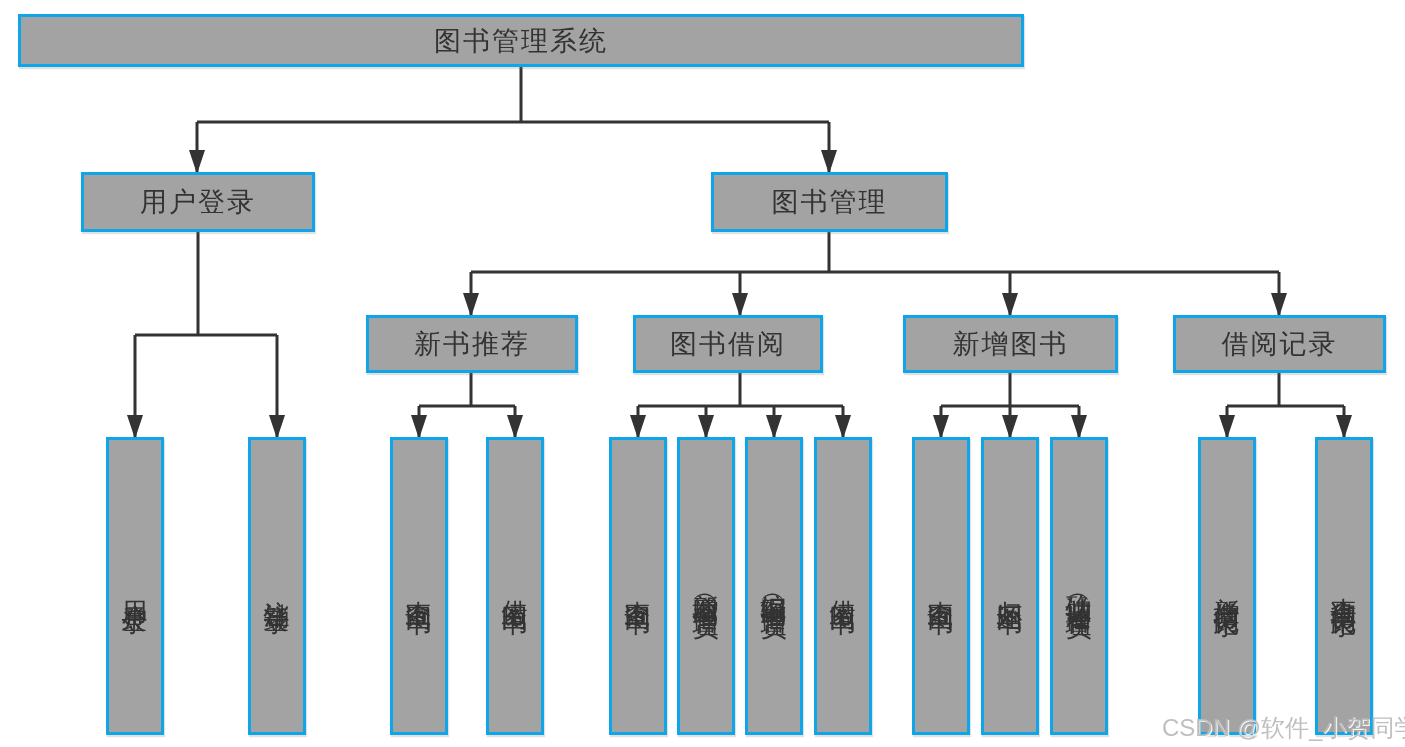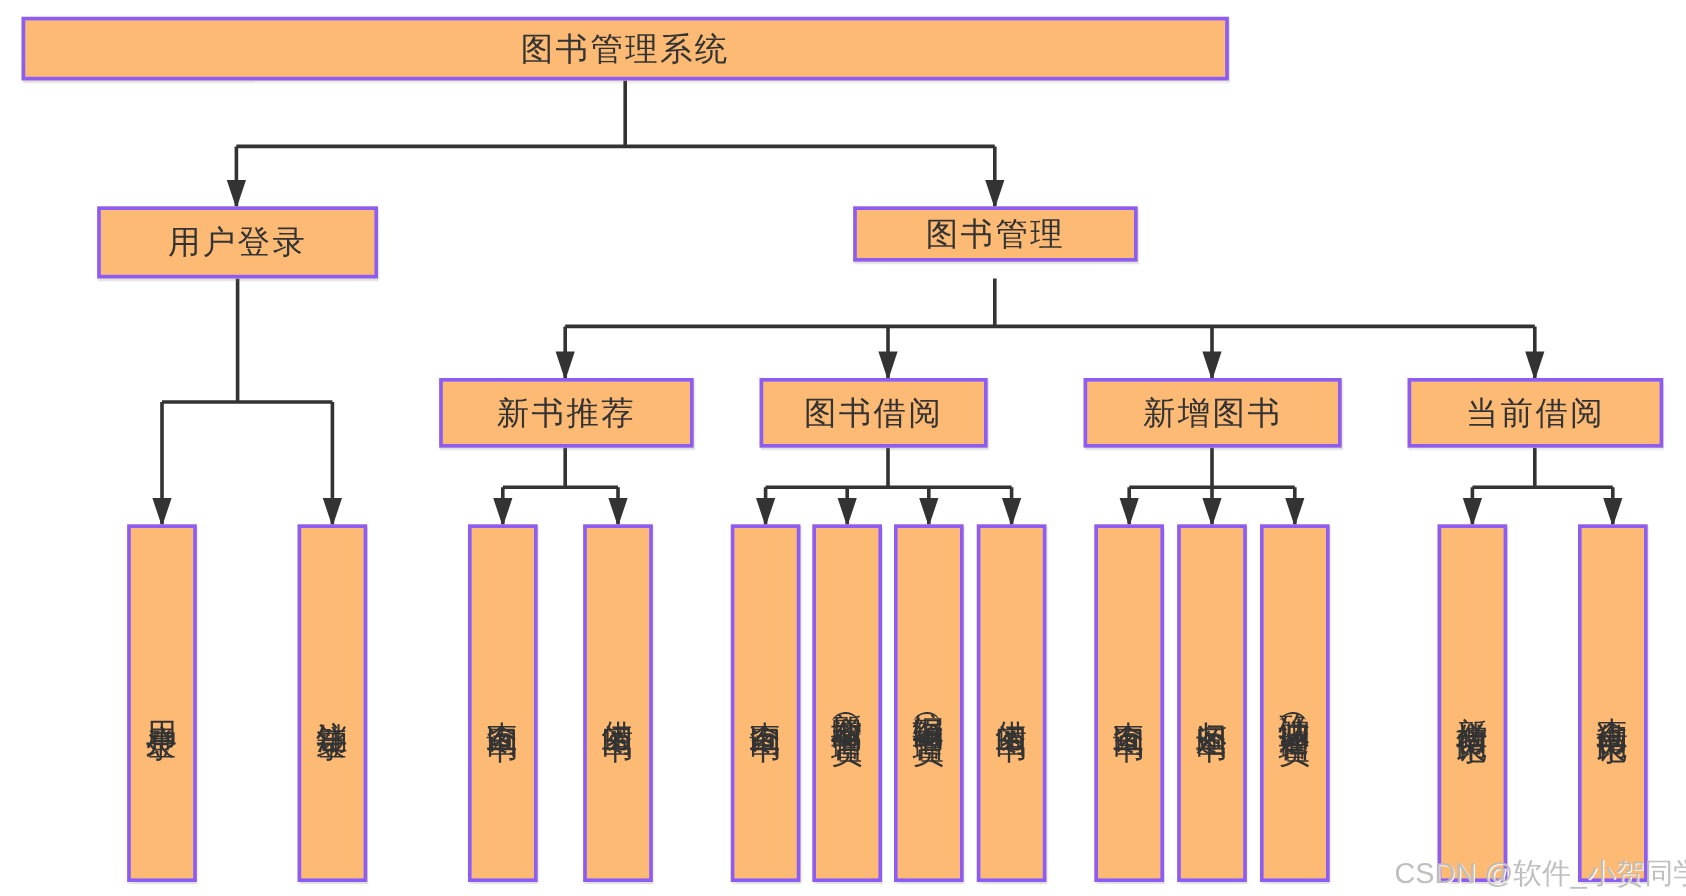--- a/index.html
+++ b/index.html
@@ -17,22 +17,22 @@
   }
   #connectors {
     position: absolute;
     left: 0;
     top: 0;
     z-index: 1;
   }
   .hbox, .vbox {
     position: absolute;
     box-sizing: border-box;
-    border: 3px solid #8b5cf6;
-    background: #fdba74;
+    border: 3px solid #0ea5e9;
+    background: #a3a3a3;
     display: flex;
     align-items: center;
     justify-content: center;
     color: #333333;
     z-index: 2;
     box-shadow: 1px 2px 1px rgba(120,120,120,0.22);
   }
   .hbox {
     font-size: 27px;
     letter-spacing: 2px;
@@ -48,21 +48,21 @@
     text-orientation: mixed;
     font-size: 26px;
     letter-spacing: 3px;
     color: #333333;
     white-space: nowrap;
     line-height: 1;
   }
   
   .root-box   { left: 18px;   top: 14px;  width: 1006px; height: 53px; }
   .box-l2-a   { left: 81px;   top: 172px; width: 234px;  height: 60px; }
-  .box-l2-b   { left: 711px;  top: 172px; width: 237px;  height: 46px; }
+  .box-l2-b   { left: 711px;  top: 172px; width: 237px;  height: 60px; }
   .box-l3-a   { left: 366px;  top: 315px; width: 212px;  height: 58px; font-family: Liberation Serif, serif; }
   .box-l3-b   { left: 633px;  top: 315px; width: 190px;  height: 58px; }
   .box-l3-c   { left: 903px;  top: 315px; width: 215px;  height: 58px; }
   .box-l3-d   { left: 1173px; top: 315px; width: 213px;  height: 58px; }
   
   .leaf-1  { left: 106px; }
   .leaf-2  { left: 248px; }
   .leaf-3  { left: 390px; }
   .leaf-4  { left: 486px; }
   .leaf-5  { left: 609px; }
@@ -144,21 +144,21 @@
   <div class="hbox box-l3-a">
     <span>新书推荐</span>
   </div>
   <div class="hbox box-l3-b">
     <span>图书借阅</span>
   </div>
   <div class="hbox box-l3-c">
     <span>新增图书</span>
   </div>
   <div class="hbox box-l3-d">
-    <span>当前借阅</span>
+    <span>借阅记录</span>
   </div>
 
   <div class="vbox leaf-1">
     <span class="vtext">用户登录</span>
   </div>
   <div class="vbox leaf-2">
     <span class="vtext">注销登录</span>
   </div>
   <div class="vbox leaf-3">
     <span class="vtext">查询图书</span>

